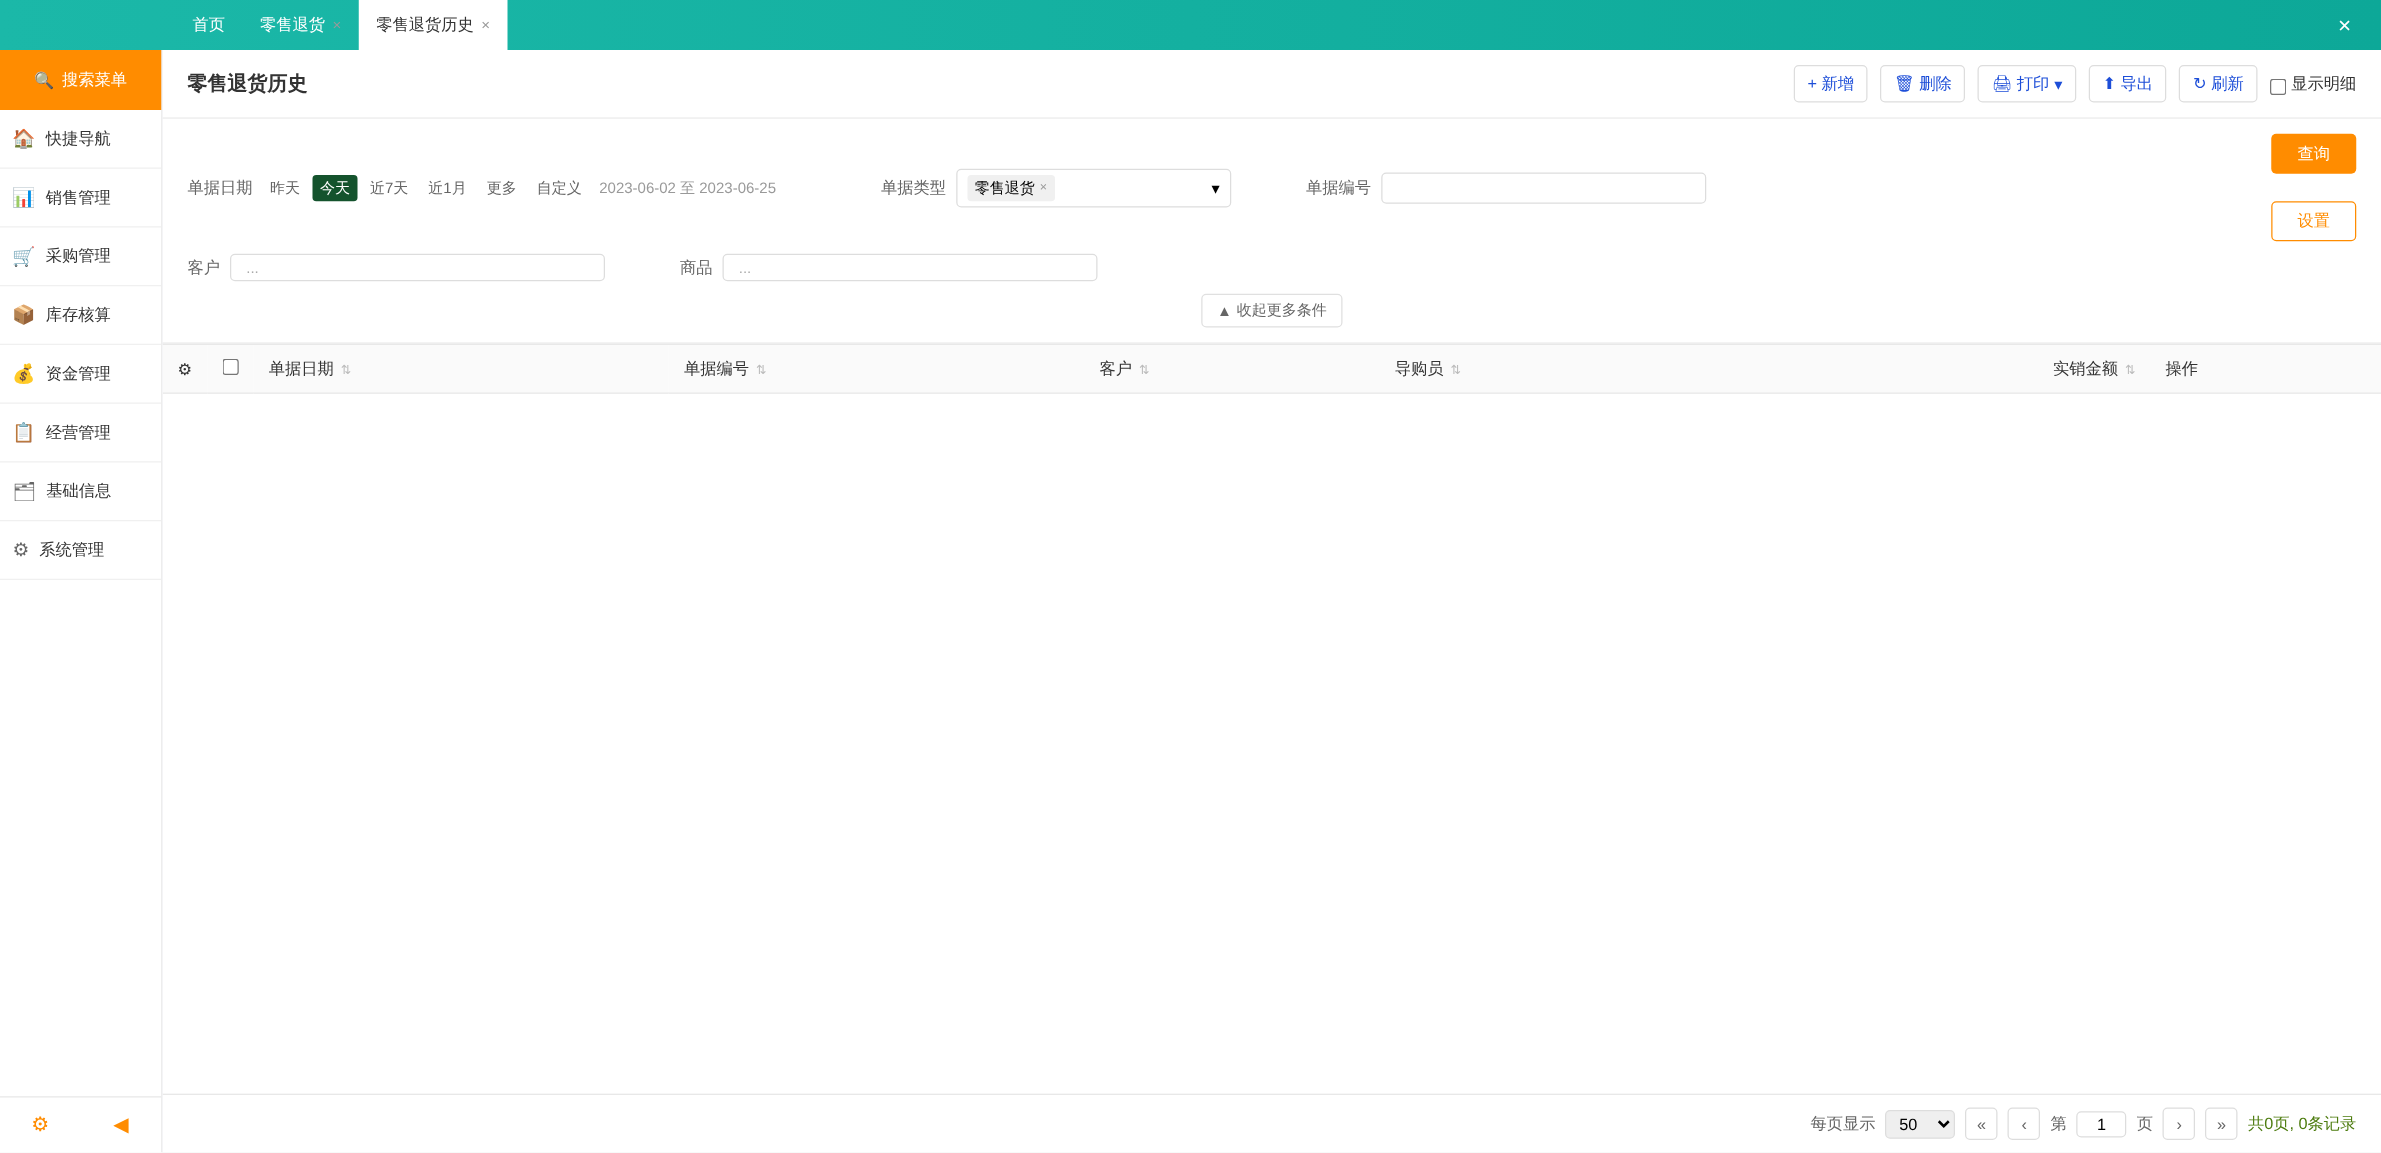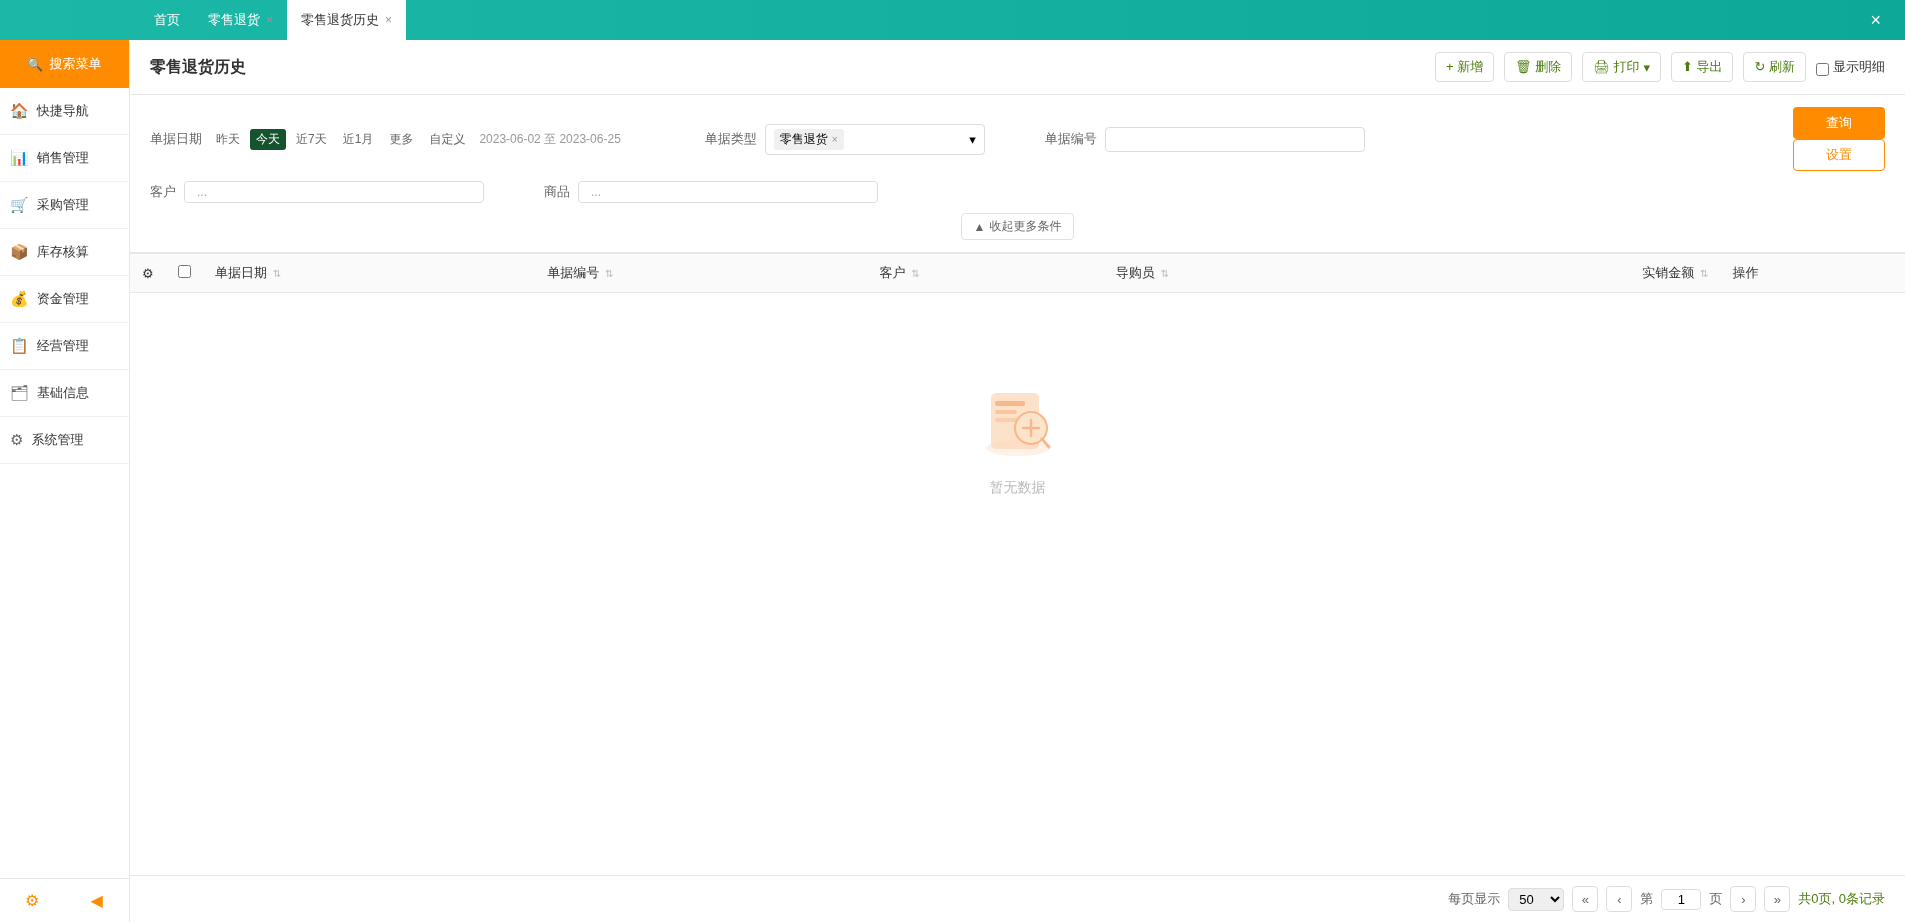--- a/index.html
+++ b/index.html
@@ -132,21 +132,21 @@
     .action-btn {
       display: flex;
       align-items: center;
       gap: 4px;
       padding: 5px 10px;
       border: 1px solid #ddd;
       border-radius: 4px;
       background: #fff;
       cursor: pointer;
       font-size: 13px;
-      color: #4d7c0f;
+      color: #1d4ed8;
     }
 
     
     .filter-area {
       background: #fff;
       padding: 12px 20px;
       border-bottom: 1px solid #e8e8e8;
     }
     .filter-row {
       display: flex;
@@ -350,29 +350,29 @@
       border-radius: 4px;
       padding: 7px 18px;
       font-size: 13px;
       cursor: pointer;
     }
     .btn-settings {
       background: #fff;
       color: #ff8c00;
       border: 1px solid #ff8c00;
       border-radius: 4px;
-      padding: 6px 32px;
+      padding: 6px 20px;
       font-size: 13px;
       cursor: pointer;
     }
 
     .query-btn-group {
       display: flex;
       flex-direction: column;
-      gap: 0;
+      gap: 22px;
     }
   </style>
 </head>
 <body>
 
 <div class="top-bar">
   <div class="top-tab">
     <span>首页</span>
   </div>
   <div class="top-tab">
@@ -558,34 +558,20 @@
             </th>
             <th>
               <span>操作</span>
             </th>
           </tr>
         </thead>
         <tbody>
         </tbody>
       </table>
 
-      <div class="empty-state">
-        <svg class="empty-icon" viewBox="0 0 90 90" fill="none" xmlns="http://www.w3.org/2000/svg">
-          <ellipse cx="45" cy="75" rx="32" ry="8" fill="#fde8d8" opacity="0.6"></ellipse>
-          <rect x="18" y="20" width="48" height="56" rx="5" fill="#fcd5b5" opacity="0.7"></rect>
-          <rect x="22" y="28" width="30" height="5" rx="2" fill="#f9b88a"></rect>
-          <rect x="22" y="37" width="22" height="4" rx="2" fill="#f9b88a" opacity="0.7"></rect>
-          <rect x="22" y="45" width="26" height="4" rx="2" fill="#f9b88a" opacity="0.5"></rect>
-          <circle cx="58" cy="55" r="16" fill="#fbe3cc" stroke="#f9b88a" stroke-width="2"></circle>
-          <line x1="50" y1="55" x2="66" y2="55" stroke="#f9b88a" stroke-width="2.5" stroke-linecap="round"></line>
-          <line x1="58" y1="47" x2="58" y2="63" stroke="#f9b88a" stroke-width="2.5" stroke-linecap="round"></line>
-          <line x1="69" y1="66" x2="76" y2="74" stroke="#f9b88a" stroke-width="3" stroke-linecap="round"></line>
-        </svg>
-        <span class="empty-text">暂无数据</span>
-      </div>
     </div>
 
     <div class="pagination">
       <span class="pagination-label">每页显示</span>
       <select class="pagination-select">
         <option>20</option>
         <option selected="">50</option>
         <option>100</option>
         <option>200</option>
       </select>

